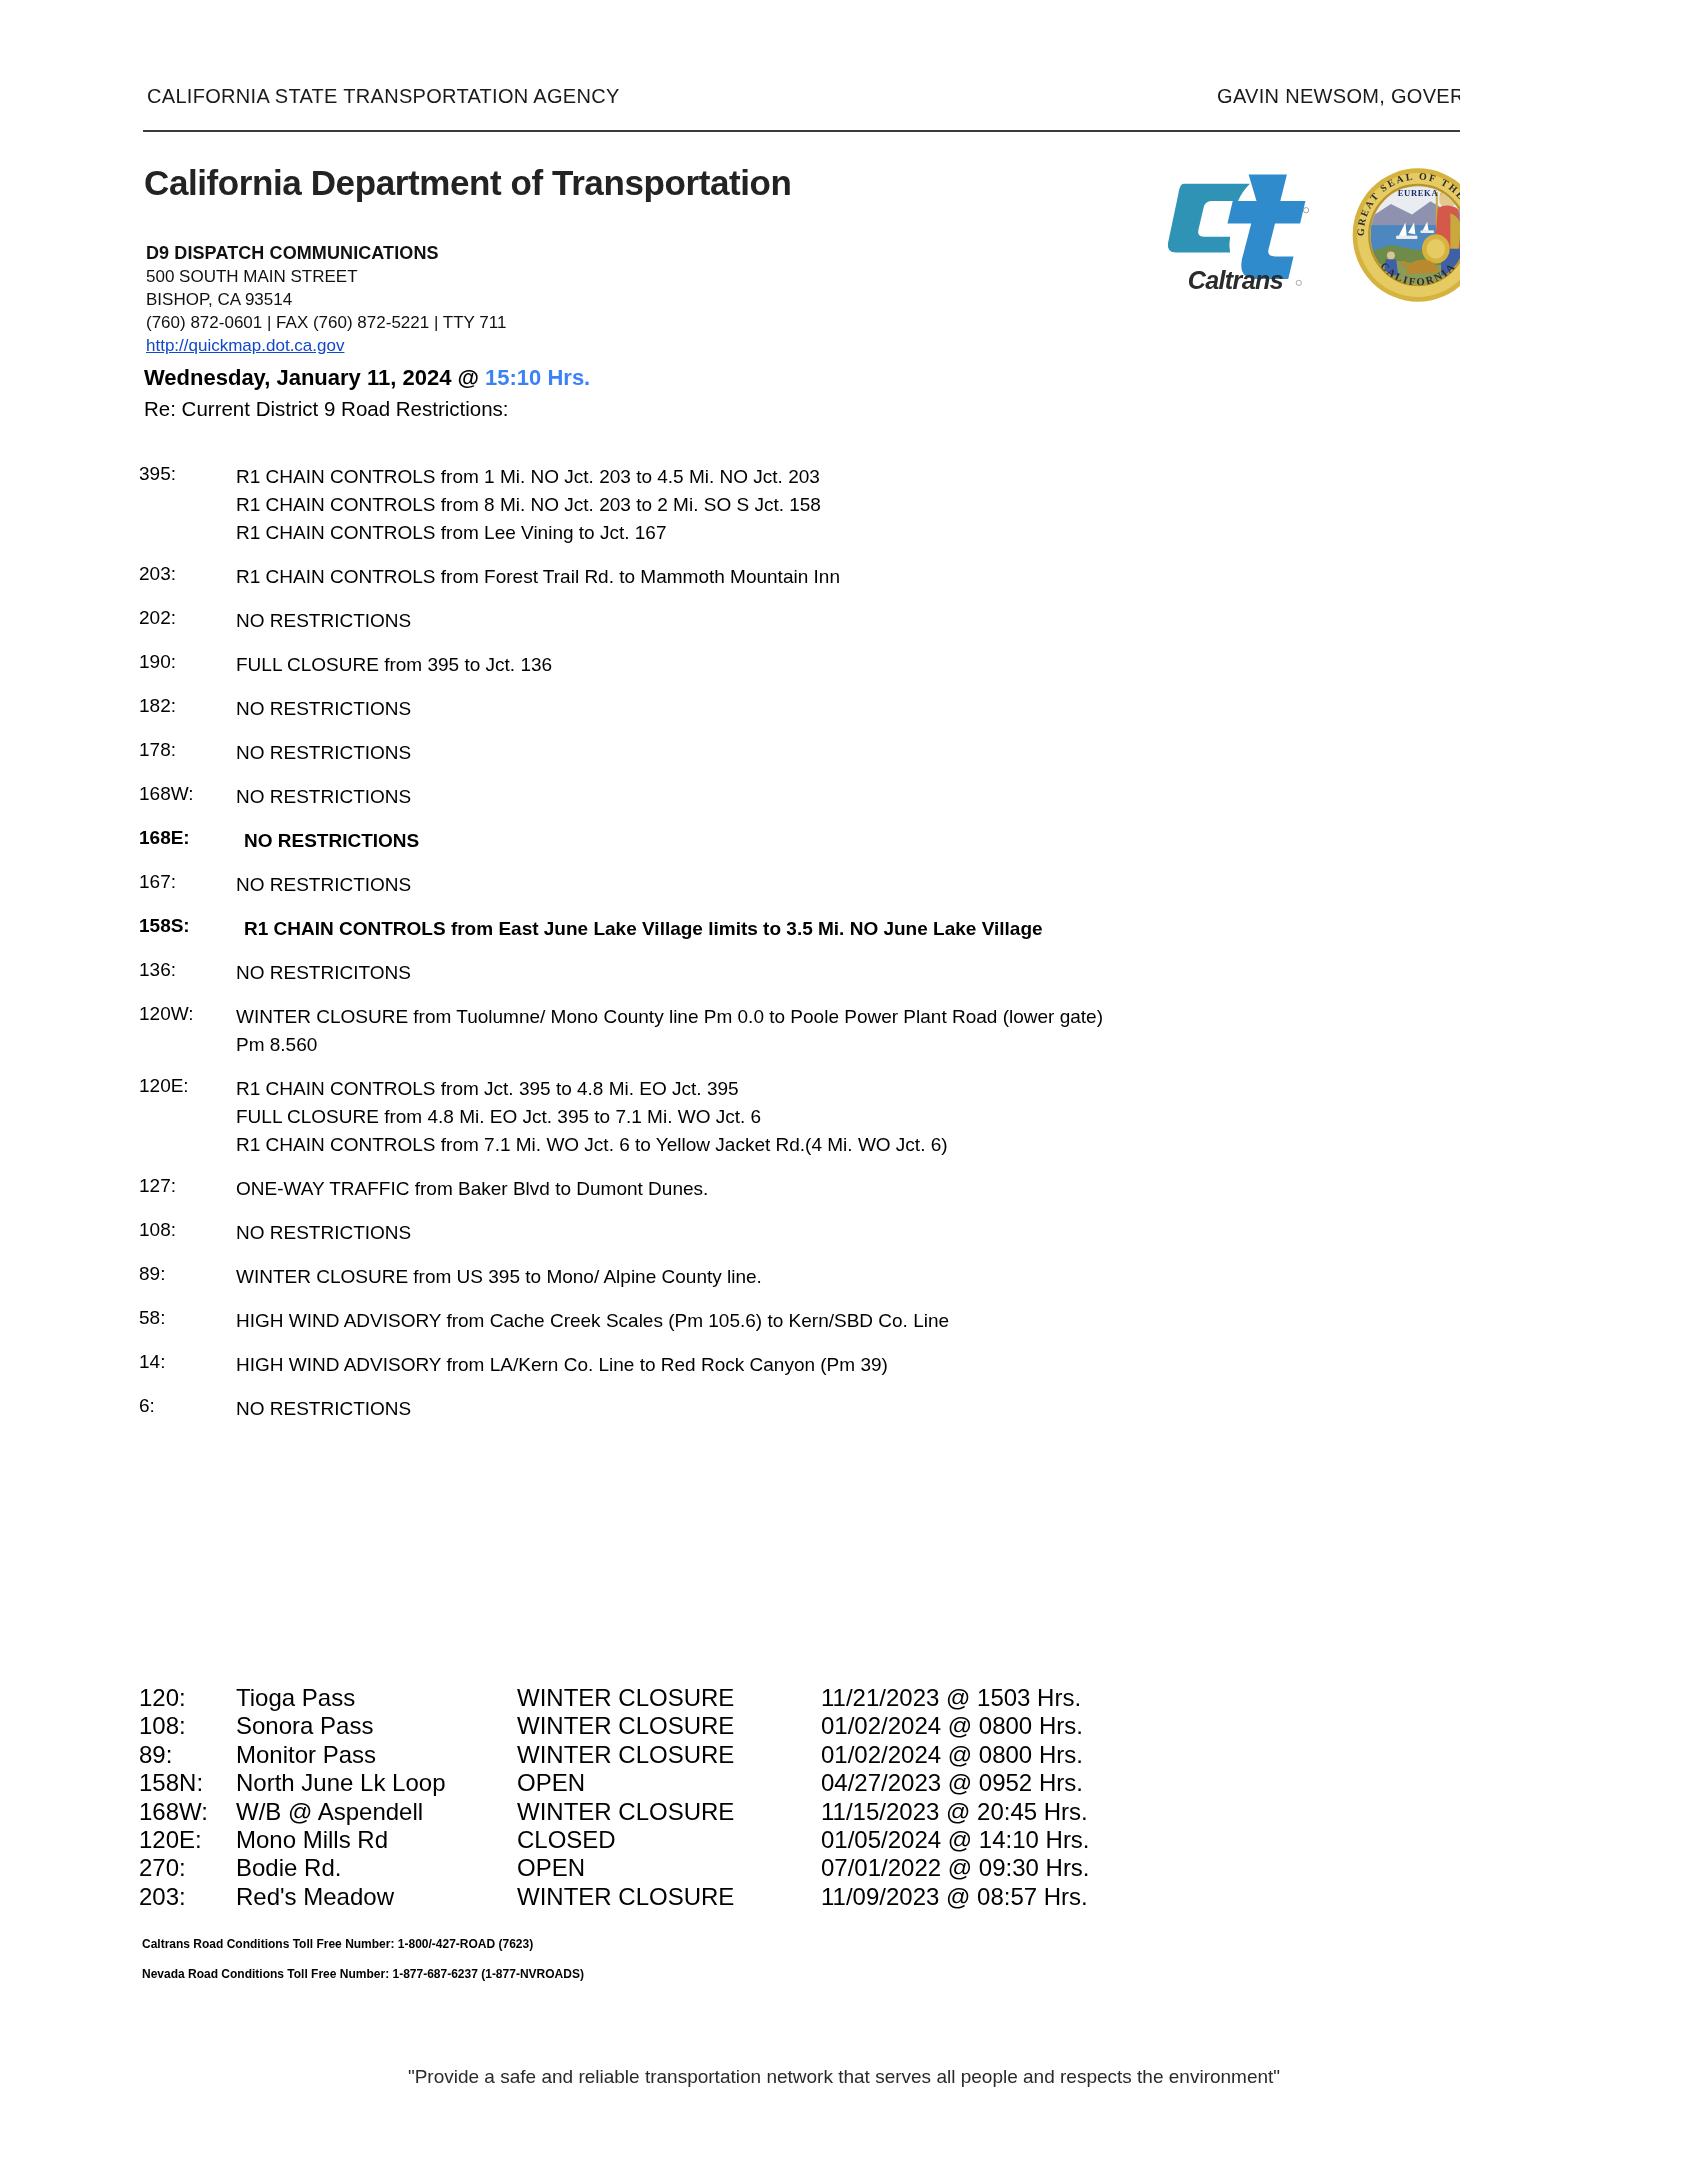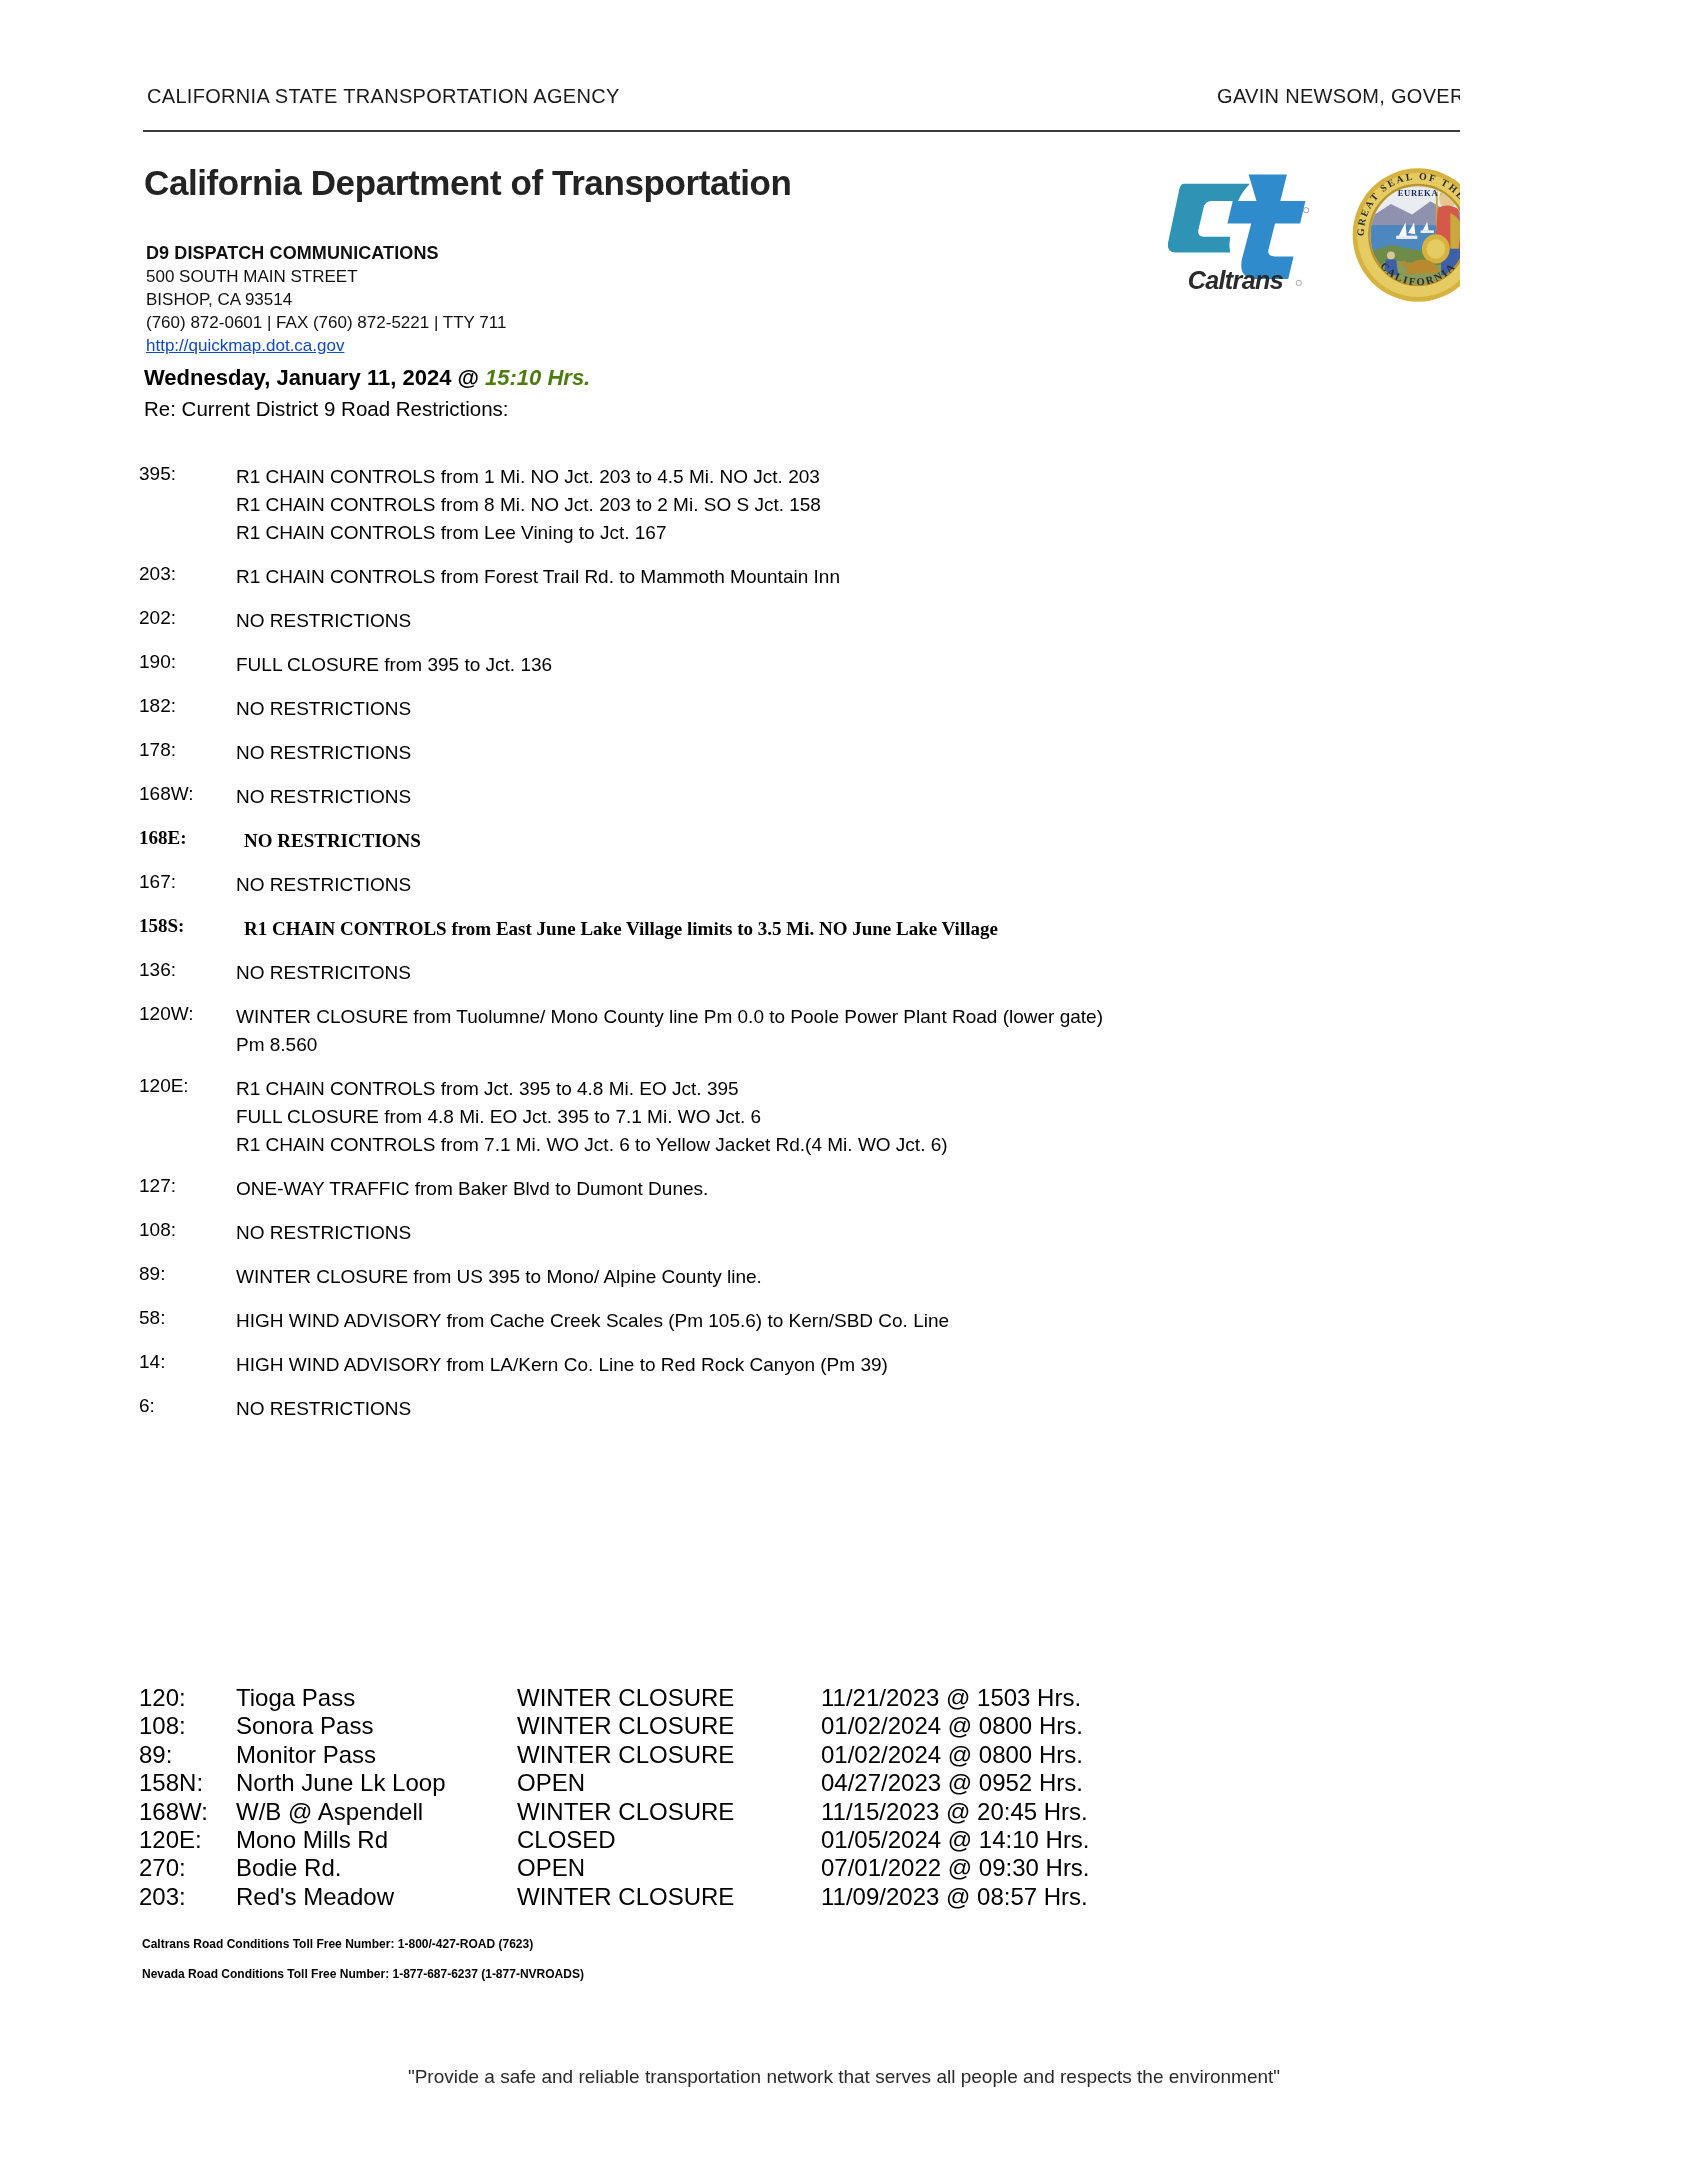--- a/index.html
+++ b/index.html
@@ -94,21 +94,21 @@
   }
 
   .dateline {
     position: absolute;
     left: 144px;
     top: 365px;
     font-size: 22px;
     font-weight: bold;
     white-space: nowrap;
   }
-  .dateline .time { color: #4d7c0f; font-style: italic; }
+  .dateline .time { color: #3b82f6; }
 
   .reline {
     position: absolute;
     left: 144px;
     top: 397px;
     font-size: 20.5px;
     white-space: nowrap;
   }
 
   
@@ -128,21 +128,21 @@
     flex: 0 0 97px;
     white-space: nowrap;
   }
   .rest-item .lines {
     flex: 1 1 auto;
   }
   .rest-item .lines div {
     line-height: 28px;
     white-space: nowrap;
   }
-  .rest-item.bold { font-weight: bold; font-family: Liberation Serif, serif; }
+  .rest-item.bold { font-weight: bold; }
   .rest-item.bold .lines { padding-left: 8px; }
 
   
   .pass-table {
     position: absolute;
     left: 139px;
     top: 1684px;
     font-size: 24px;
   }
   .pass-table table {

